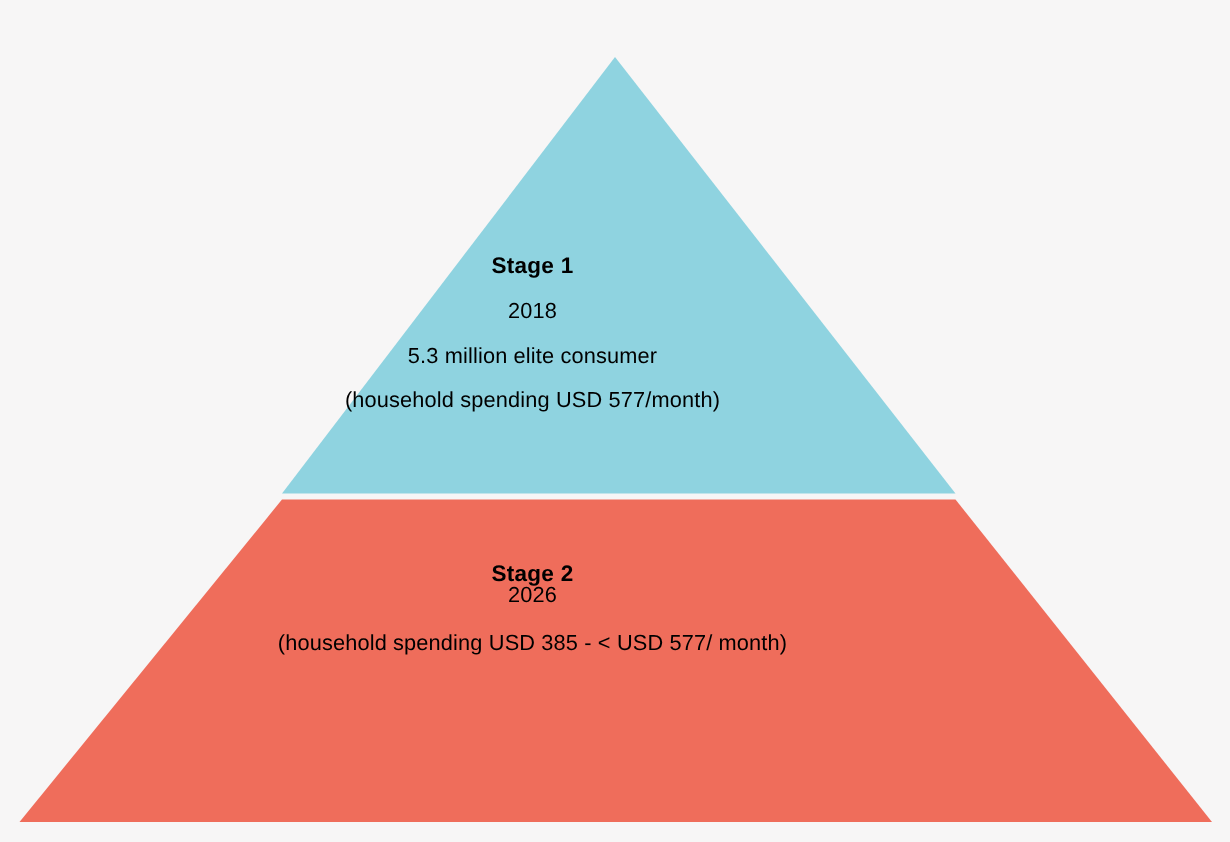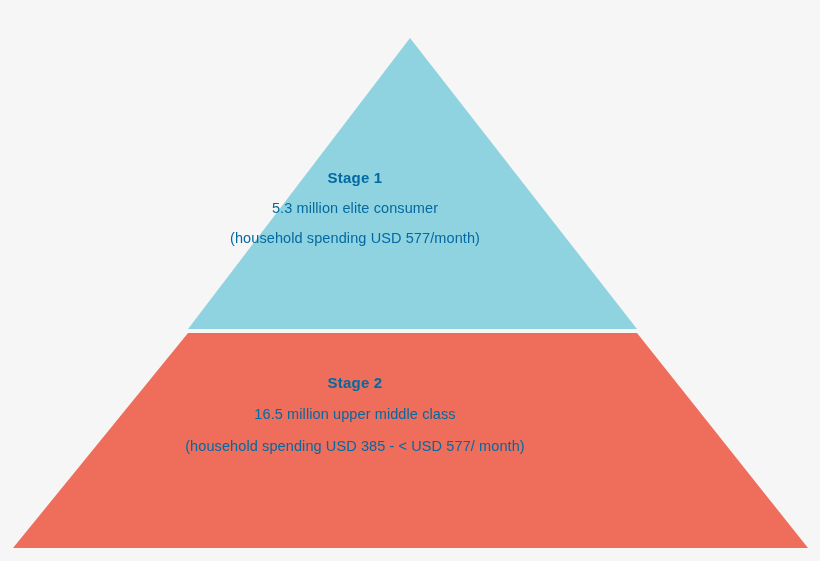--- a/index.html
+++ b/index.html
@@ -25,21 +25,21 @@
     left: 0;
     width: 820px;
     height: 561px;
     display: block;
   }
   .stage-text-layer {
     position: absolute;
     left: 0;
     width: 706px;
     text-align: center;
-    color: #0369a1;
+    color: #000000;
     pointer-events: none;
   }
   #stage1-text-block {
     top: 170px;
   }
   #stage2-text-block {
     top: 375px;
   }
   .stage-title {
     font-size: 15px;
@@ -54,41 +54,42 @@
     font-weight: normal;
     line-height: 1;
     margin: 0 0 15px 0;
     padding-left: 4px;
     letter-spacing: 0.1px;
   }
   .stage-line.last {
     margin-bottom: 12px;
   }
   #stage2-text-block .stage-title {
-    margin-bottom: 17px;
+    margin-bottom: 0;
   }
   #stage2-text-block .stage-line {
     margin-bottom: 17px;
   }
 </style>
 </head>
 <body style="background: rgb(247, 246, 246);">
 
 <div id="pyramid-figure">
 
   <svg id="pyramid-svg" viewBox="0 0 820 561">
     <polygon points="410,38 637,329 188,329" fill="#8fd3e0"></polygon>
     <polygon points="188,333 637,333 808,548 13,548" fill="#ef6d5b"></polygon>
   </svg>
 
   <div class="stage-text-layer" id="stage1-text-block">
     <div class="stage-title">Stage 1</div>
+    <div class="stage-line">2018</div>
     <div class="stage-line">5.3 million elite consumer</div>
     <div class="stage-line last">(household spending USD 577/month)</div>
   </div>
 
   <div class="stage-text-layer" id="stage2-text-block">
     <div class="stage-title">Stage 2</div>
-    <div class="stage-line">16.5 million upper middle class</div>
+    <div class="stage-line">2026</div>
     <div class="stage-line last">(household spending USD 385 - &lt; USD 577/ month)</div>
   </div>
 
 </div>
 
 </body></html>

